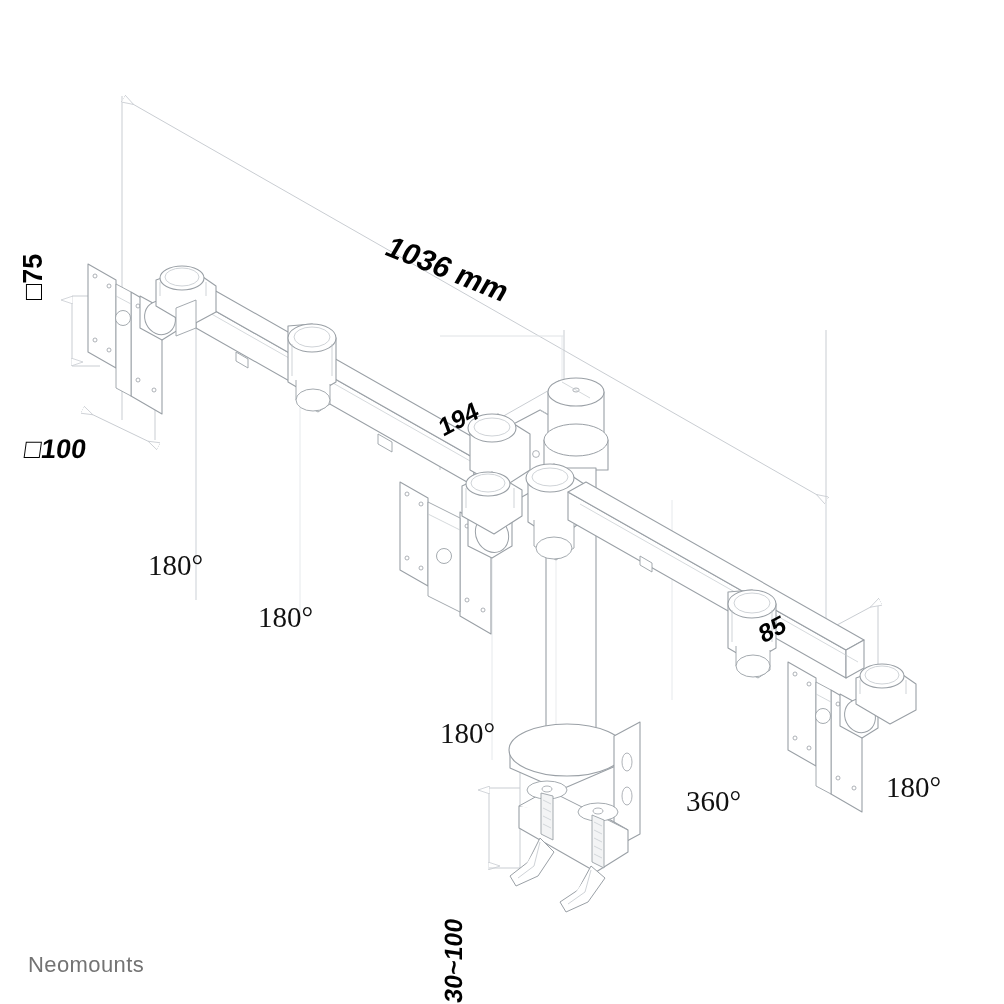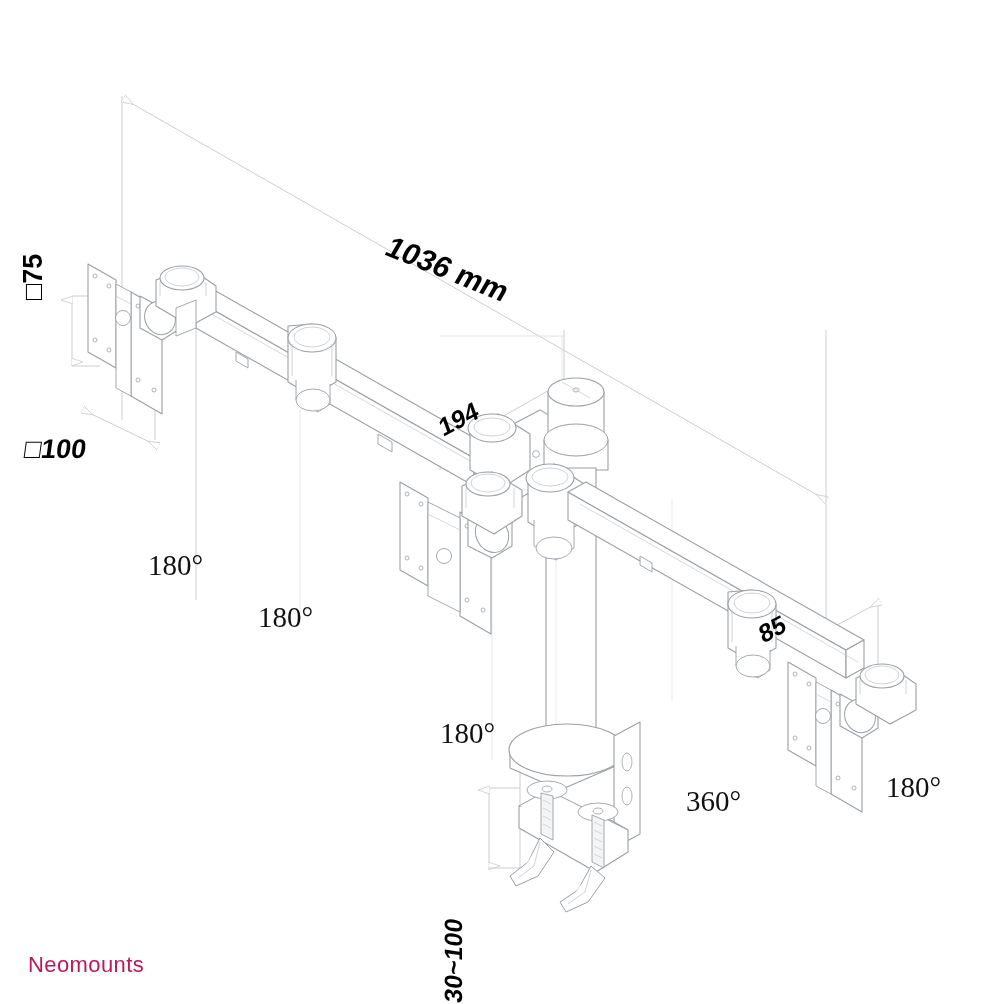--- a/index.html
+++ b/index.html
@@ -19,21 +19,21 @@
     position:absolute;left:0;top:0;
     width:1004px;height:1004px;
     display:block;
   }
   .brand{
     position:absolute;
     left:28px; top:952px;
     font-family:"Liberation Sans", sans-serif;
     font-size:22px;
     letter-spacing:0.4px;
-    color:#be185d;
+    color:#737373;
     font-weight:400;
     user-select:none;
   }
   
   .dimtext{
     font-family:"Liberation Sans", sans-serif;
     font-weight:700;
     fill:#000000;
   }
   .angtext{

